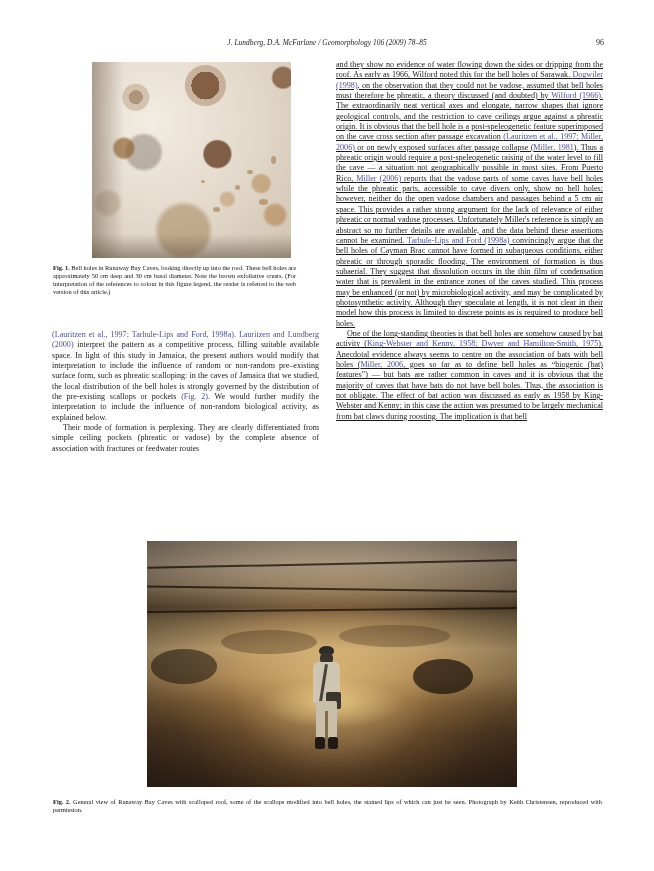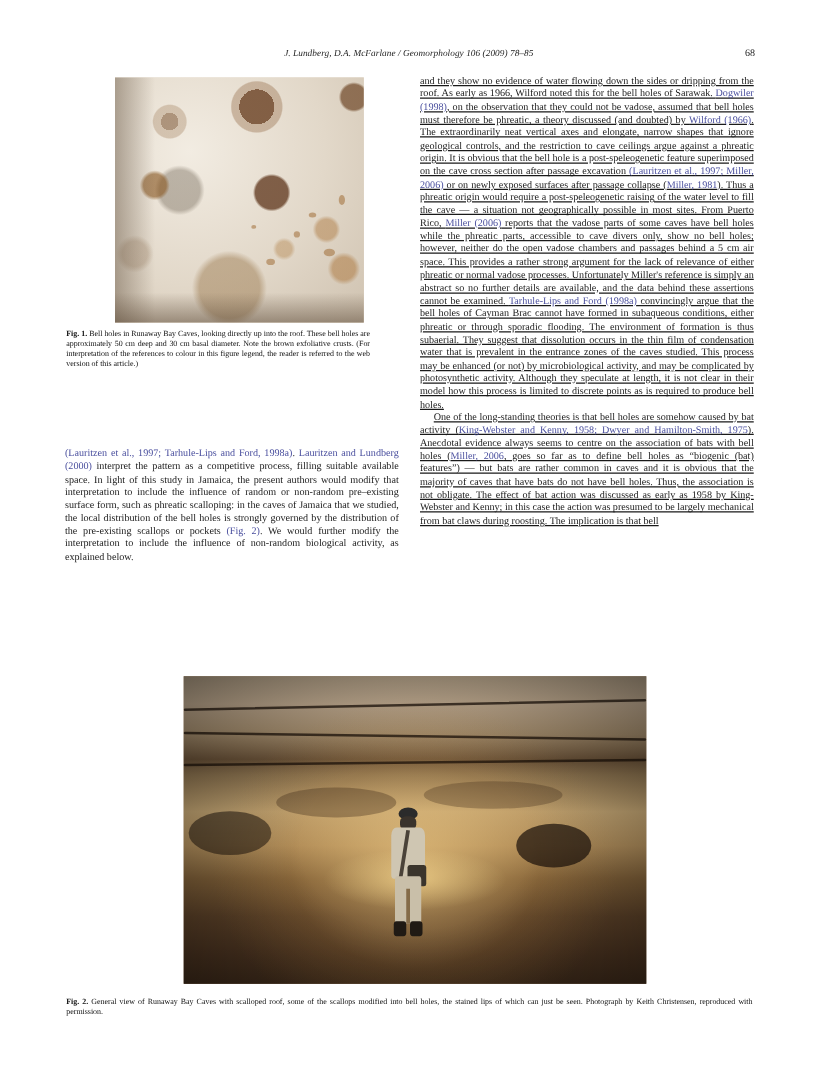--- a/index.html
+++ b/index.html
@@ -246,45 +246,46 @@
     width: 549px;
   }
 </style>
 </head>
 <body>
 
 <div class="page">
 
   <div class="runhead">
     <span class="rh-center">J. Lundberg, D.A. McFarlane / Geomorphology 106 (2009) 78–85</span>
-    <span class="rh-page">68</span>
+    <span class="rh-page">96</span>
   </div>
 
   <div class="figbox" id="fig1-img">
     <div class="left-shadow"></div>
     <div class="bot-shadow"></div>
     <div class="speck" style="left:78%;top:55%;width:6px;height:4px;"></div>
     <div class="speck" style="left:84%;top:70%;width:9px;height:6px;"></div>
     <div class="speck" style="left:72%;top:63%;width:5px;height:5px;"></div>
     <div class="speck" style="left:61%;top:74%;width:7px;height:5px;"></div>
     <div class="speck" style="left:90%;top:48%;width:5px;height:8px;"></div>
     <div class="speck" style="left:55%;top:60%;width:4px;height:3px;"></div>
   </div>
 
   <div class="figcap" id="fig1-cap">
     <b>Fig. 1.</b>
     <span>Bell holes in Runaway Bay Caves, looking directly up into the roof. These bell holes are approximately 50 cm deep and 30 cm basal diameter. Note the brown exfoliative crusts. (For interpretation of the references to colour in this figure legend, the reader is referred to the web version of this article.)</span>
   </div>
 
-  <div class="col col-left" style="top:330px;margin-top:28px;">
+  <div class="col col-left" style="top:330px;">
     <p class="body noindent">
       <span class="ref">(Lauritzen et al., 1997; Tarhule-Lips and Ford, 1998a)</span><span>. </span><span class="ref">Lauritzen and Lundberg (2000)</span><span> interpret the pattern as a competitive process, filling suitable available space. In light of this study in Jamaica, the present authors would modify that interpretation to include the influence of random or non-random pre–existing surface form, such as phreatic scalloping: in the caves of Jamaica that we studied, the local distribution of the bell holes is strongly governed by the distribution of the pre-existing scallops or pockets </span><span class="ref">(Fig. 2)</span><span>. We would further modify the interpretation to include the influence of non-random biological activity, as explained below.</span>
     </p>
 
 
+    <p class="body">Their mode of formation is perplexing. They are clearly differentiated from simple ceiling pockets (phreatic or vadose) by the complete absence of association with fractures or feedwater routes</p>
   </div>
 
   <div class="col col-right">
     <p class="body noindent">
       <span>and they show no evidence of water flowing down the sides or dripping from the roof. As early as 1966, Wilford noted this for the bell holes of Sarawak. </span><span class="ref">Dogwiler (1998)</span><span>, on the observation that they could not be vadose, assumed that bell holes must therefore be phreatic, a theory discussed (and doubted) by </span><span class="ref">Wilford (1966)</span><span>. The extraordinarily neat vertical axes and elongate, narrow shapes that ignore geological controls, and the restriction to cave ceilings argue against a phreatic origin. It is obvious that the bell hole is a post-speleogenetic feature superimposed on the cave cross section after passage excavation </span><span class="ref">(Lauritzen et al., 1997; Miller, 2006)</span><span> or on newly exposed surfaces after passage collapse (</span><span class="ref">Miller, 1981</span><span>). Thus a phreatic origin would require a post-speleogenetic raising of the water level to fill the cave — a situation not geographically possible in most sites. From Puerto Rico, </span><span class="ref">Miller (2006)</span><span> reports that the vadose parts of some caves have bell holes while the phreatic parts, accessible to cave divers only, show no bell holes; however, neither do the open vadose chambers and passages behind a 5 cm air space. This provides a rather strong argument for the lack of relevance of either phreatic or normal vadose processes. Unfortunately Miller's reference is simply an abstract so no further details are available, and the data behind these assertions cannot be examined. </span><span class="ref">Tarhule-Lips and Ford (1998a)</span><span> convincingly argue that the bell holes of Cayman Brac cannot have formed in subaqueous conditions, either phreatic or through sporadic flooding. The environment of formation is thus subaerial. They suggest that dissolution occurs in the thin film of condensation water that is prevalent in the entrance zones of the caves studied. This process may be enhanced (or not) by microbiological activity, and may be complicated by photosynthetic activity. Although they speculate at length, it is not clear in their model how this process is limited to discrete points as is required to produce bell holes.</span>
     </p>
 
     <p class="body">
       <span>One of the long-standing theories is that bell holes are somehow caused by bat activity (</span><span class="ref">King-Webster and Kenny, 1958; Dwyer and Hamilton-Smith, 1975</span><span>). Anecdotal evidence always seems to centre on the association of bats with bell holes (</span><span class="ref">Miller, 2006</span><span>, goes so far as to define bell holes as “biogenic (bat) features”) — but bats are rather common in caves and it is obvious that the majority of caves that have bats do not have bell holes. Thus, the association is not obligate. The effect of bat action was discussed as early as 1958 by King-Webster and Kenny; in this case the action was presumed to be largely mechanical from bat claws during roosting. The implication is that bell</span>
     </p>

